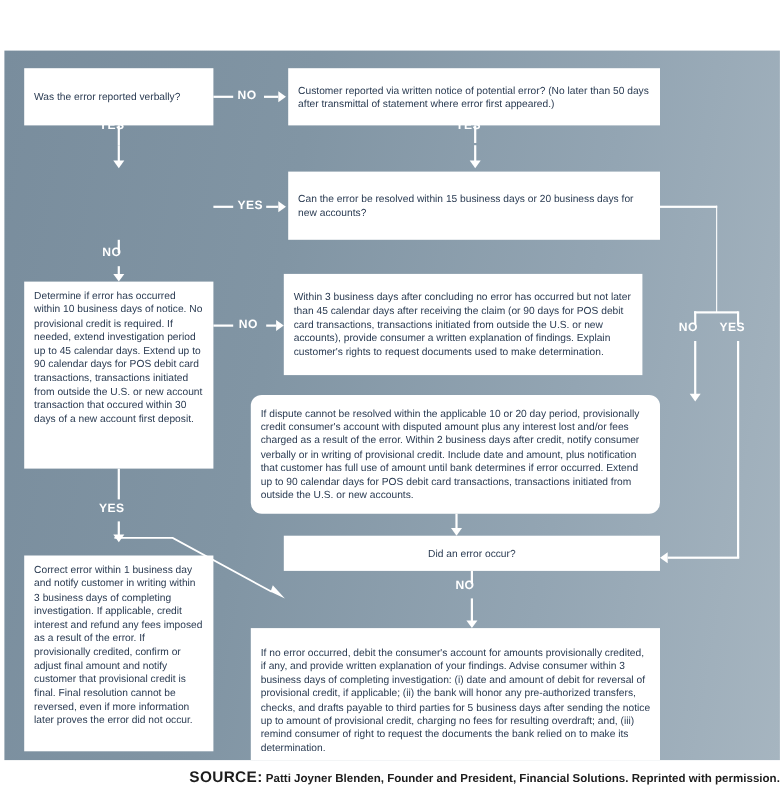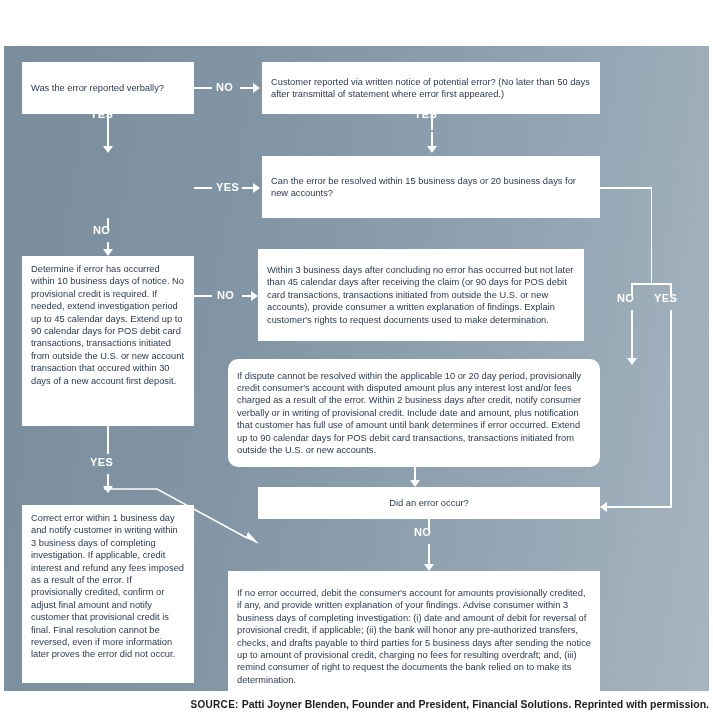--- a/index.html
+++ b/index.html
@@ -38,21 +38,21 @@
   
   #footer{
     position:absolute;left:4px;top:698px;width:705px;height:24px;
     display:flex;align-items:flex-start;justify-content:flex-end;
   }
   #footer .src{
     font-size:10.5px;font-weight:bold;color:#1d1d1d;
     white-space:nowrap;
   }
   #footer .src .lbl{
-    font-size:10px;letter-spacing:.3px;
+    font-size:14px;letter-spacing:.3px;
   }
 
   
   .box{
     position:absolute;
     background:#ffffff;
     box-sizing:border-box;
     color:#2a3b52;
     font-size:9.3px;
     line-height:12.4px;

